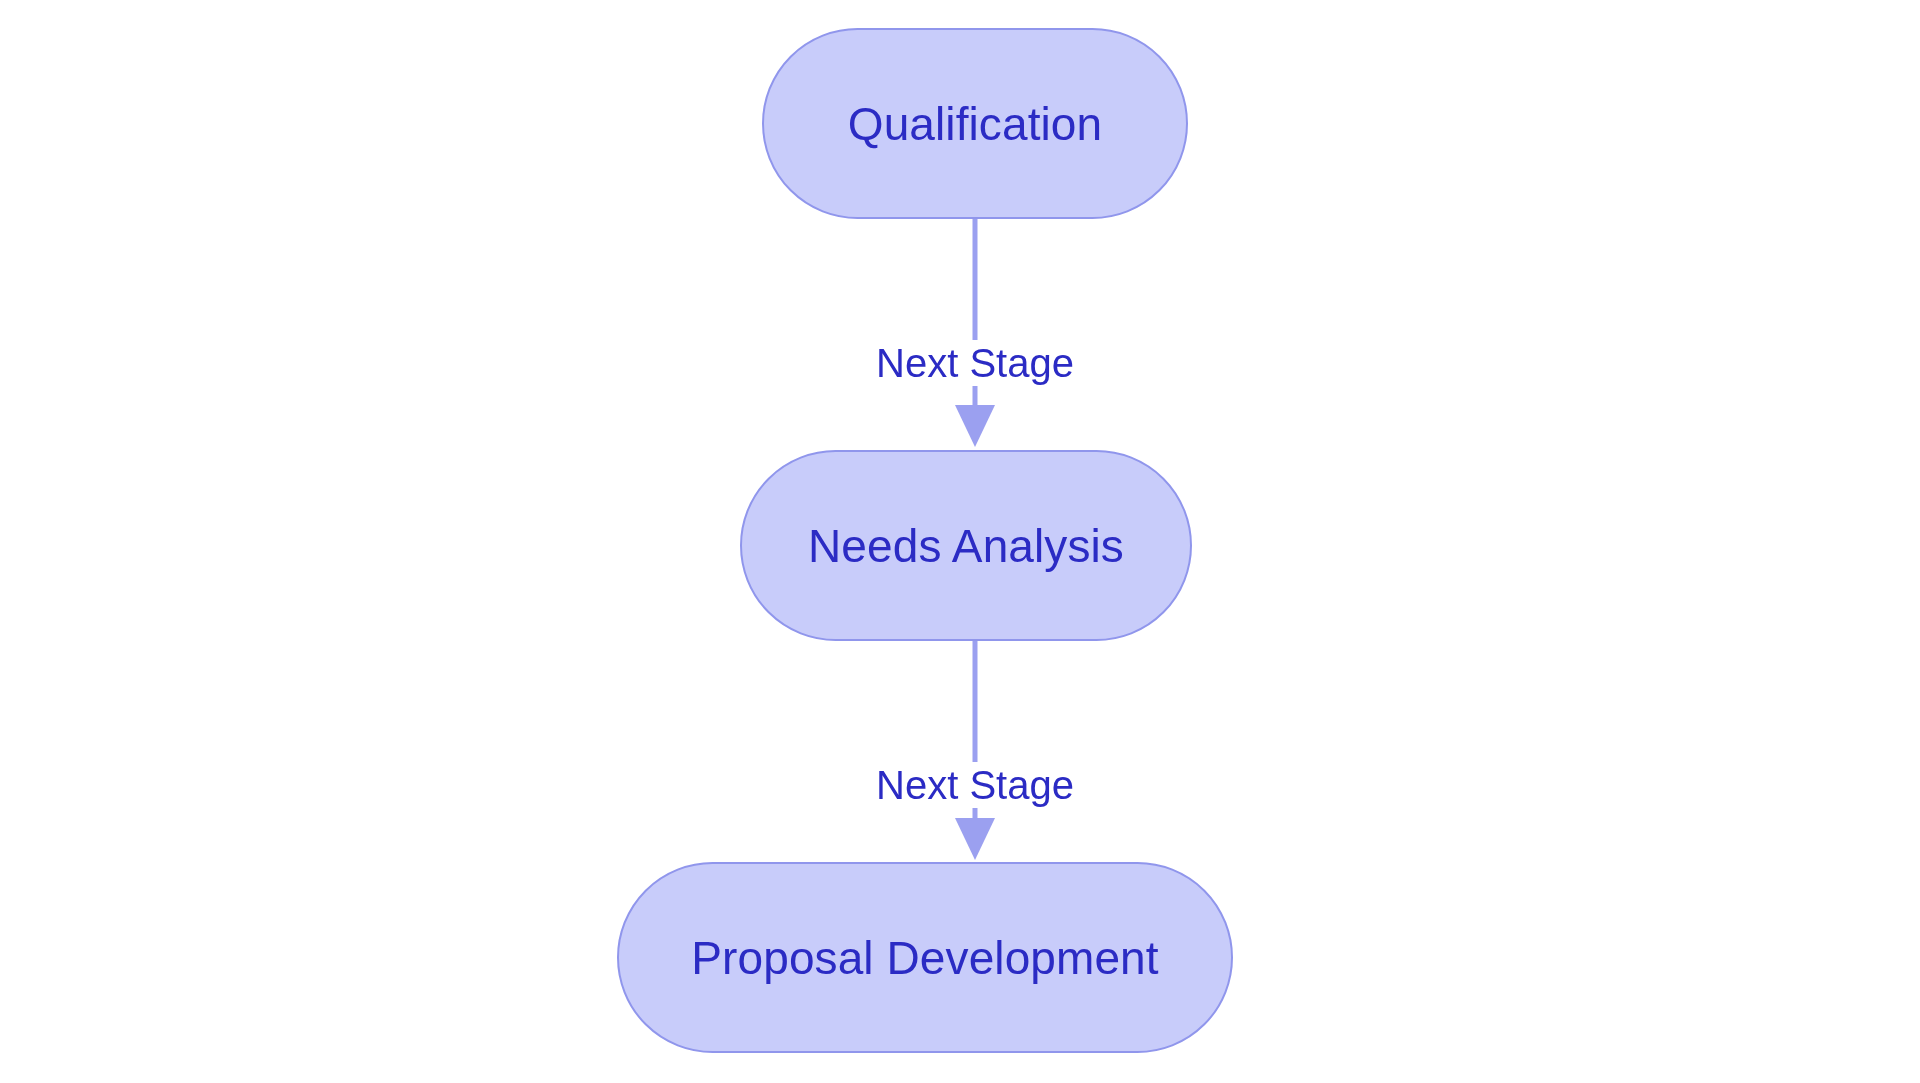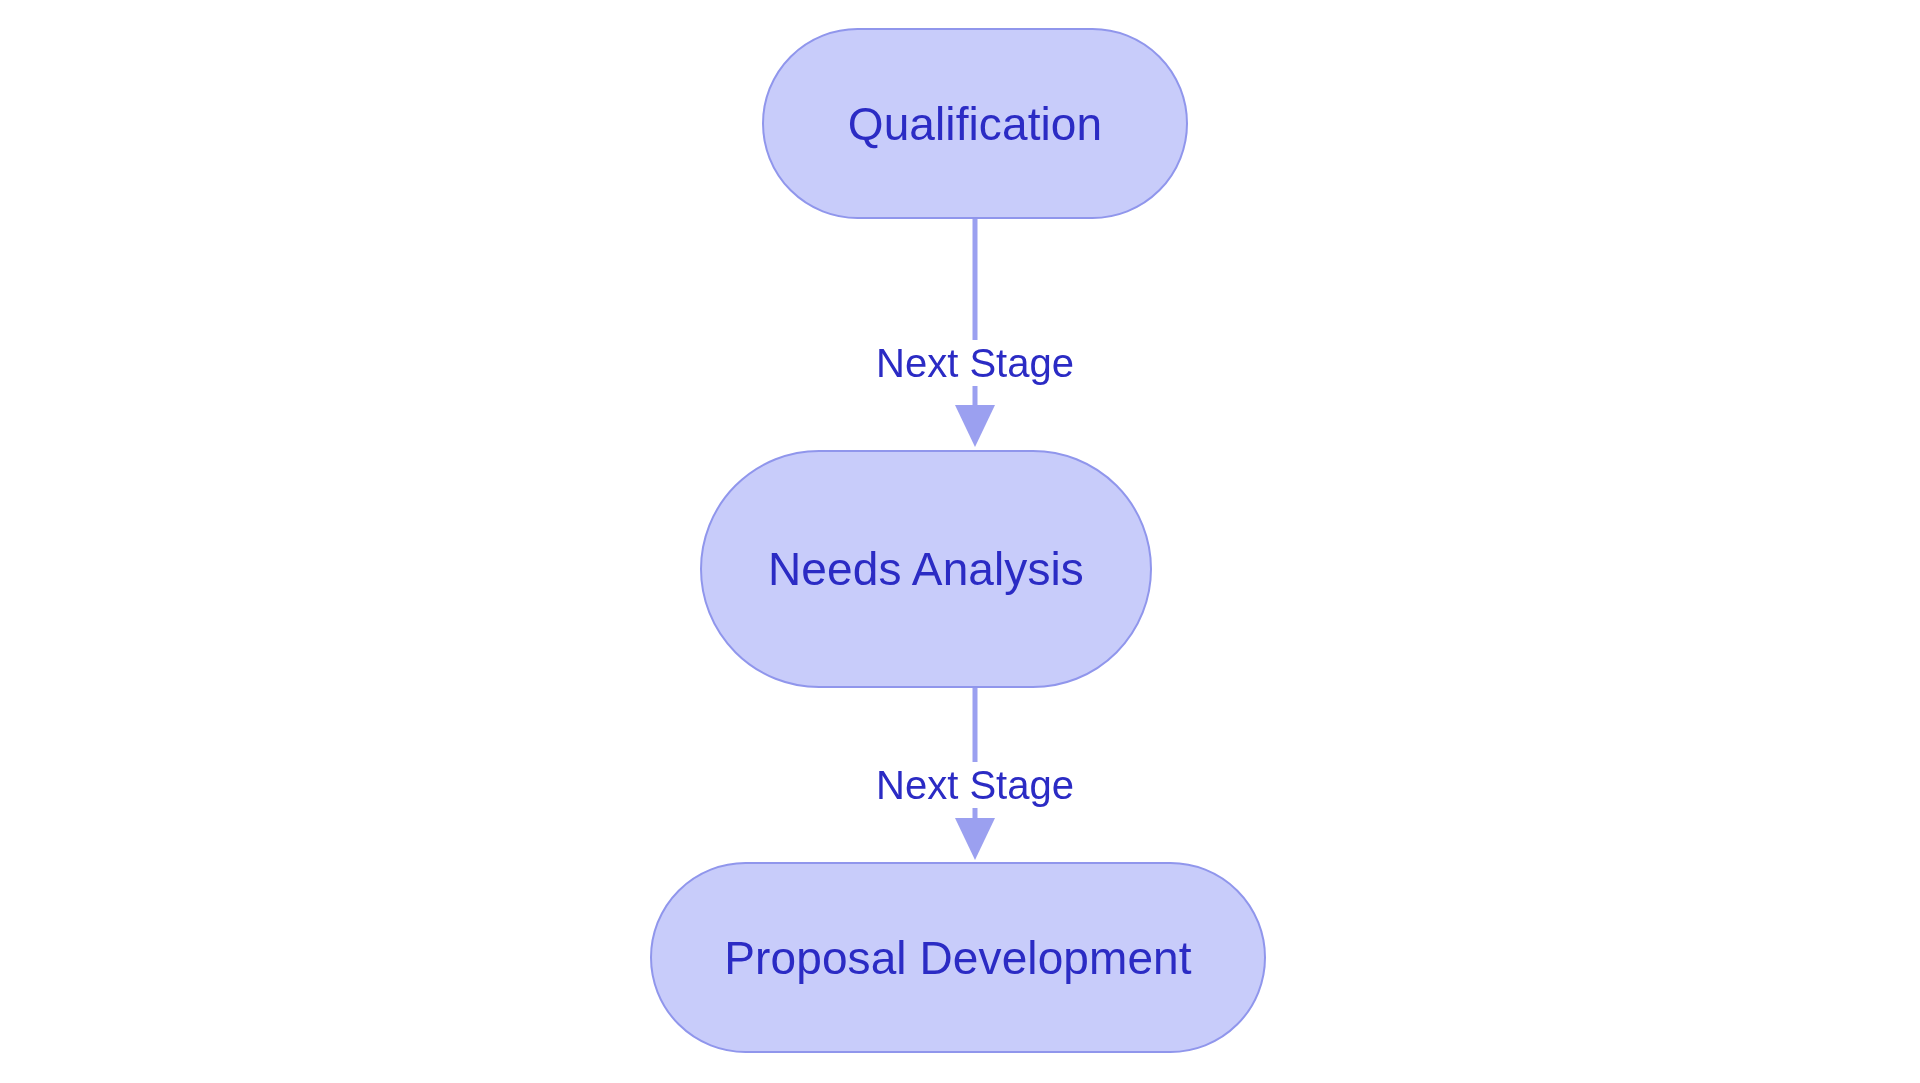--- a/index.html
+++ b/index.html
@@ -44,27 +44,27 @@
     font-family: "Liberation Sans", "DejaVu Sans", sans-serif;
   }
 
   #node-qualification {
     left: 762px;
     top: 28px;
     width: 426px;
     height: 191px;
   }
   #node-needs-analysis {
-    left: 700px;
+    left: 740px;
     top: 450px;
     width: 452px;
-    height: 238px;
+    height: 191px;
   }
   #node-proposal-development {
-    left: 650px;
+    left: 617px;
     top: 862px;
     width: 616px;
     height: 191px;
   }
 
   
   .edge {
     position: absolute;
     left: 0;
     top: 0;

